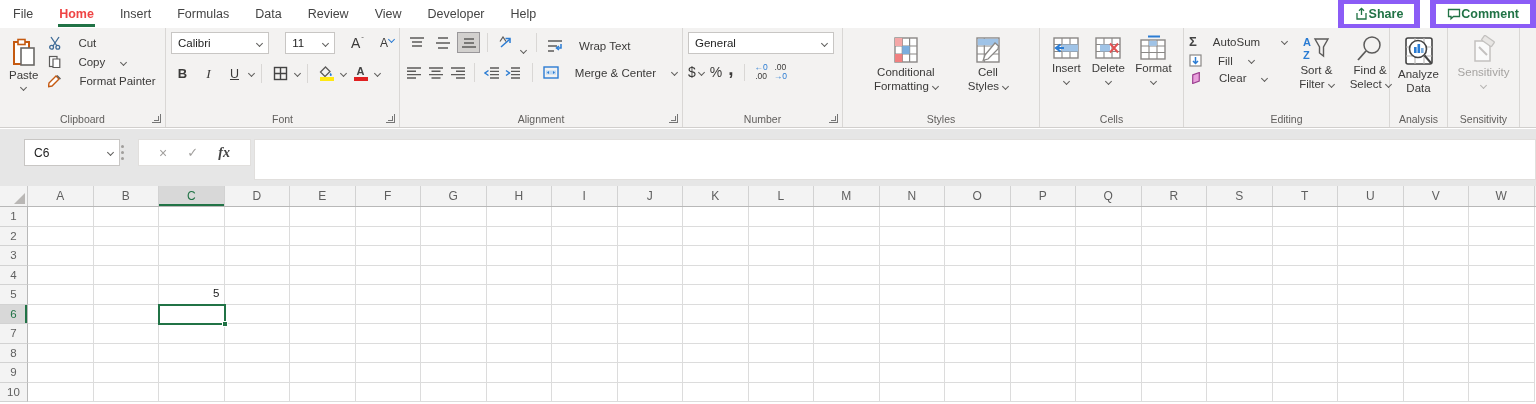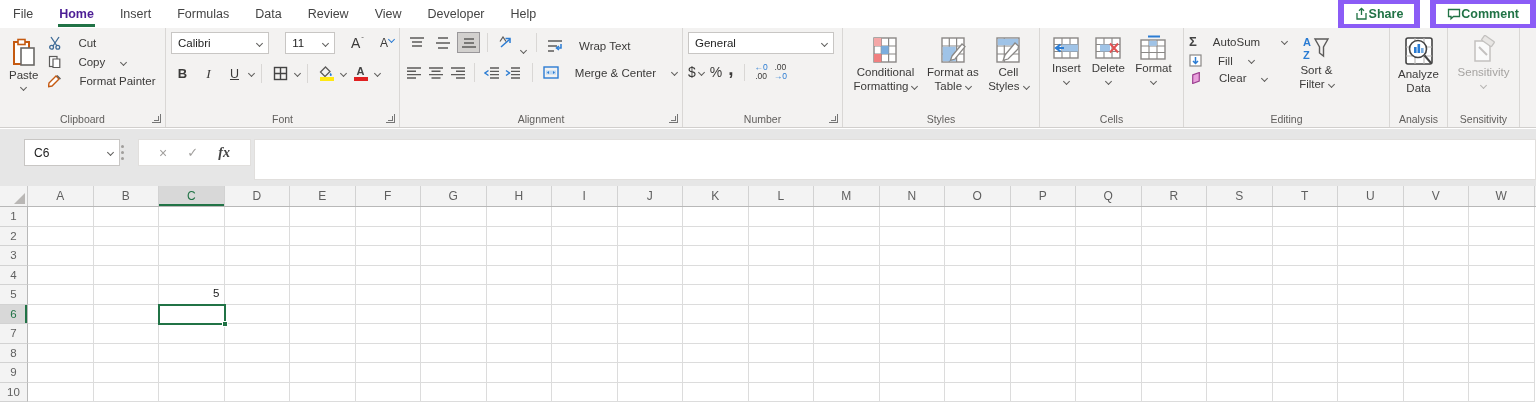--- a/index.html
+++ b/index.html
@@ -10,21 +10,21 @@
   }
   *{box-sizing:border-box;}
   html,body{margin:0;padding:0;}
   body{width:1536px;height:404px;position:relative;overflow:hidden;
        font-family:"Liberation Sans",sans-serif;background:#fff;color:#3b3a39;}
 
   
   .menubar{position:absolute;top:0;left:0;right:0;height:28px;background:#fff;
            display:flex;align-items:stretch;}
   .tab{padding:0 13px;font-size:12.5px;color:#444;display:flex;align-items:center;position:relative;cursor:default;}
-  .tab.active{font-weight:bold;color:#4c1d95;}
+  .tab.active{font-weight:bold;color:#ef4444;}
   .tab.active::after{content:"";position:absolute;left:12px;right:12px;bottom:1px;height:3px;background:var(--green);}
   .menubar-right{margin-left:auto;display:flex;align-items:center;padding:2px 0 2px 2px;}
   .top-btn{display:flex;align-items:center;background:#fff;border:6px solid #8b5cf6;
            color:var(--green);font-size:12.5px;font-weight:bold;padding:3px 11px;margin-left:10px;white-space:nowrap;}
 
   
   .ribbon{position:absolute;top:28px;left:0;right:0;height:100px;background:var(--ribbon-bg);
           border-bottom:1px solid #d1cfcd;display:flex;}
   .group{position:relative;border-right:1px solid #d9d7d5;flex:none;}
   .group-label{position:absolute;bottom:2px;left:0;right:0;text-align:center;
@@ -380,35 +380,20 @@
         <span class="bl">Conditional</span>
         <span class="bl" style="display:flex;align-items:center;gap:4px;">
             <span>Formatting</span>
             <span class="chev"></span>
           </span>
       </div>
       <div class="big-btn">
         <span class="icon">
           <svg width="30" height="30" viewBox="0 0 30 30">
               <rect x="4" y="3" width="22" height="24" fill="#fff" stroke="#8a8886" stroke-width="1.4"></rect>
-              <path d="M11.3 3v24M18.6 3v24M4 11h22M4 19h22" stroke="#8a8886" stroke-width="1.2"></path>
-              <rect x="4.8" y="11.7" width="13" height="14.5" fill="#9fc3e7"></rect>
-              <path d="M14 21 24 9l3 2.6L17 24l-4.5 1.3z" fill="#fff" stroke="#8a8886" stroke-width="1.3"></path>
-            </svg>
-        </span>
-        <span class="bl">Format as</span>
-        <span class="bl" style="display:flex;align-items:center;gap:4px;">
-            <span>Table</span>
-            <span class="chev"></span>
-          </span>
-      </div>
-      <div class="big-btn">
-        <span class="icon">
-          <svg width="30" height="30" viewBox="0 0 30 30">
-              <rect x="4" y="3" width="22" height="24" fill="#fff" stroke="#8a8886" stroke-width="1.4"></rect>
               <path d="M4 11h22M4 19h22M11.3 3v24" stroke="#8a8886" stroke-width="1.2"></path>
               <rect x="4.8" y="3.8" width="20.4" height="6.5" fill="#9fc3e7"></rect>
               <path d="M12 20 22 8l3.5 3L25 14 15 24l-4.8 1.4z" fill="#fff" stroke="#8a8886" stroke-width="1.3"></path>
             </svg>
         </span>
         <span class="bl">Cell</span>
         <span class="bl" style="display:flex;align-items:center;gap:4px;">
             <span>Styles</span>
             <span class="chev"></span>
           </span>
@@ -491,20 +476,33 @@
         <span class="icon">
           <svg width="30" height="28" viewBox="0 0 30 28">
             <text x="2" y="11" font-size="11" font-weight="bold" fill="#2b7cd3" font-family="Liberation Sans,sans-serif">A</text>
             <text x="2" y="24" font-size="11" font-weight="bold" fill="#2b7cd3" font-family="Liberation Sans,sans-serif">Z</text>
             <path d="M14 4h13L22.5 12v9l-4-3v-6z" fill="none" stroke="#5c5b5a" stroke-width="1.4"></path>
           </svg>
         </span>
         <span class="bl">Sort &amp;</span>
         <span class="bl" style="display:flex;align-items:center;gap:4px;">
             <span>Filter</span>
+            <span class="chev"></span>
+          </span>
+      </div>
+      <div class="big-btn">
+        <span class="icon">
+          <svg width="28" height="28" viewBox="0 0 28 28">
+              <circle cx="16" cy="10" r="8" fill="none" stroke="#5c5b5a" stroke-width="1.5"></circle>
+              <path d="M10 16 2 25" stroke="#5c5b5a" stroke-width="1.8"></path>
+            </svg>
+        </span>
+        <span class="bl">Find &amp;</span>
+        <span class="bl" style="display:flex;align-items:center;gap:4px;">
+            <span>Select</span>
             <span class="chev"></span>
           </span>
       </div>
     </div>
     <div class="group-label">Editing</div>
   </div>
 
   <div class="group" style="width:58px">
     <div class="gc" style="display:flex;justify-content:center;">
       <div class="big-btn">

